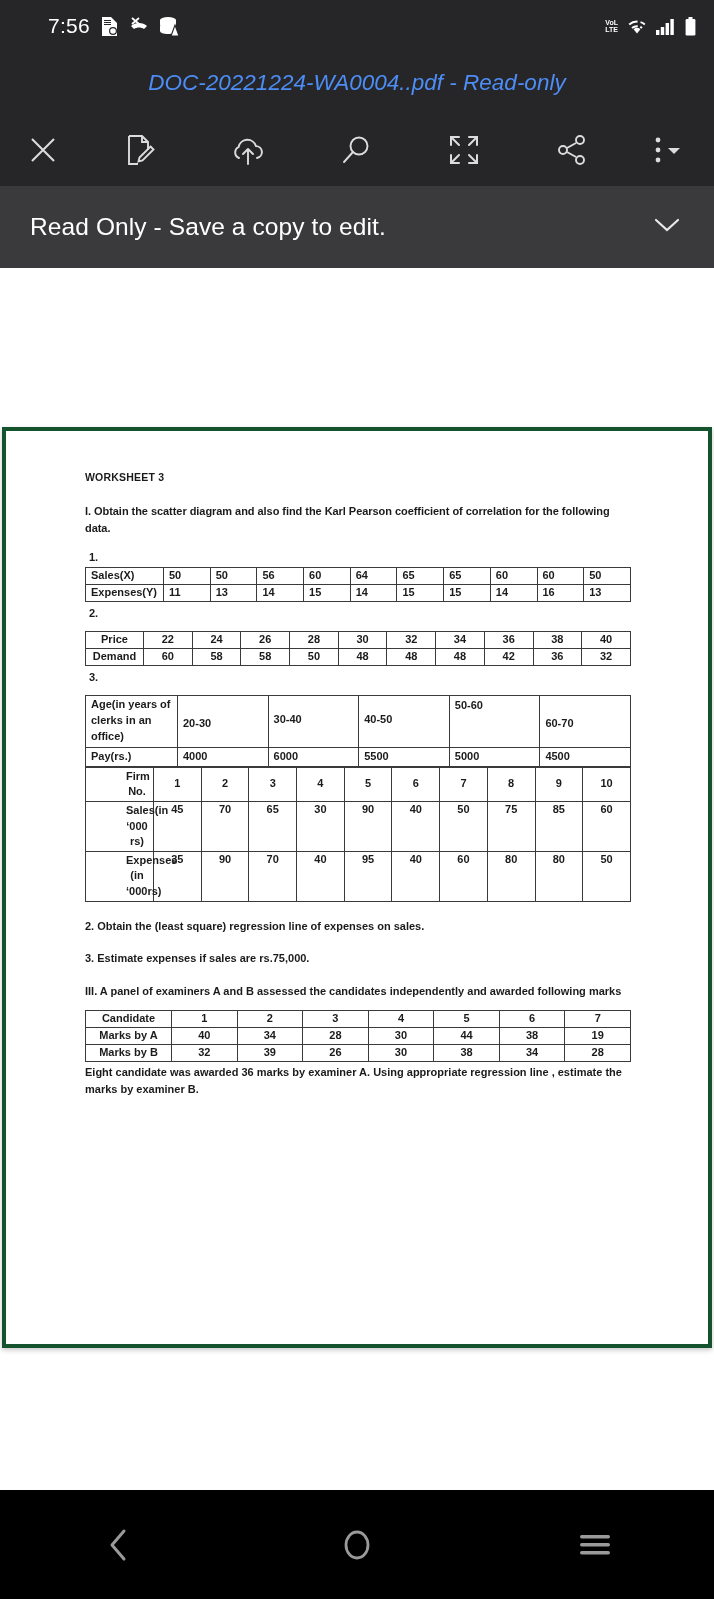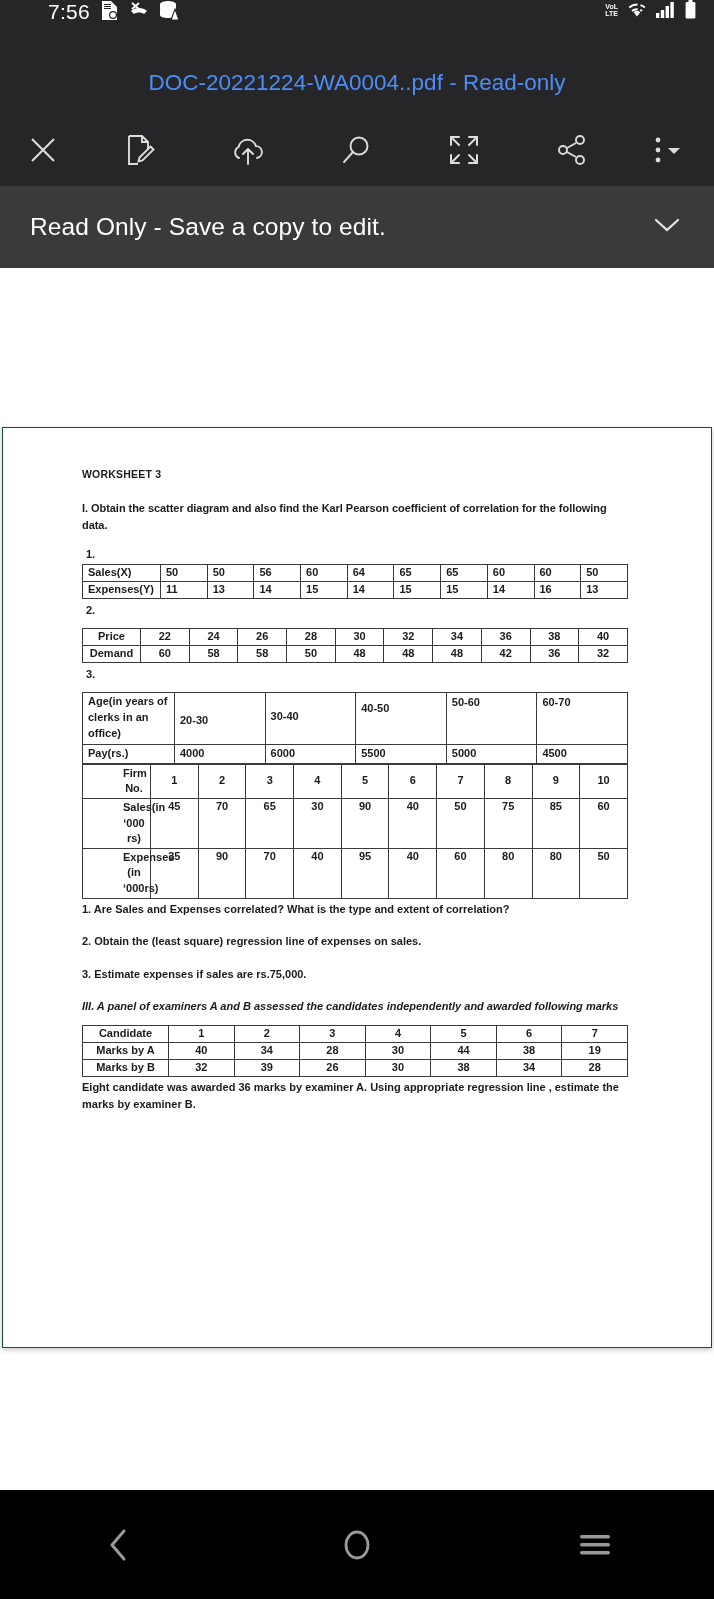--- a/index.html
+++ b/index.html
@@ -7,35 +7,35 @@
     width: 714px; height: 1599px;
     background: #ffffff;
     font-family: "Liberation Sans", sans-serif;
     overflow: hidden;
   }
   #screen { position: relative; width: 714px; height: 1599px; background: #ffffff; }
 
   
   .statusbar {
     position: absolute; top: 0; left: 0; width: 714px; height: 52px;
-    background: #262628; display: flex; align-items: flex-start;
+    background: #262628; display: flex; align-items: center;
     padding: 0 18px 0 48px; color: #ffffff;
   }
   .clock { font-size: 21px; font-weight: 500; letter-spacing: .3px; }
   .status-left-icons { display: flex; align-items: center; gap: 9px; margin-left: 10px; }
   .status-right { margin-left: auto; display: flex; align-items: center; gap: 8px; }
   .sicon { display: block; }
 
   
   .titlebar {
     position: absolute; top: 52px; left: 0; width: 714px; height: 62px;
     background: #262628; display: flex; align-items: center; justify-content: center;
   }
   .doc-title {
-    font-size: 22.5px; color: #4d8df6; font-weight: 400; white-space: nowrap;
+    font-size: 22.5px; color: #4d8df6; font-weight: 400; white-space: nowrap; font-style: italic;
   }
 
   
   .toolbar {
     position: absolute; top: 114px; left: 0; width: 714px; height: 72px;
     background: #262628; display: flex; align-items: center;
   }
   .tb-close { width: 86px; display: flex; align-items: center; justify-content: center; }
   .tb-actions { flex: 1; display: flex; align-items: center; justify-content: space-around;
                 padding-right: 4px; }
@@ -53,21 +53,21 @@
   .banner-chev { margin-left: auto; }
 
   
   .viewer {
     position: absolute; top: 268px; left: 0; width: 714px; height: 1222px;
     background: #ffffff; overflow: hidden;
   }
   .page {
     position: absolute; top: 159px; left: 2px; width: 710px; height: 921px;
     background: #ffffff;
-    border: 1px solid #14532d;
+    border: 4px solid #14532d;
     box-shadow: 0 2px 5px rgba(0,0,0,.22);
   }
   .page-inner {
     position: absolute; top: 40px; left: 79px; width: 546px;
     color: #1b1b1b;
   }
 
   
   .doc { font-family: "Liberation Sans", sans-serif; }
   .ws-title { font-size: 10.5px; font-weight: 700; letter-spacing: .2px; margin-bottom: 20px; }
@@ -321,23 +321,23 @@
           </table>
 
         <div class="numlabel">3.</div>
         <div class="sp-8"></div>
         <table class="dt t3">
           <tbody>
               <tr>
             <td class="lbl tall">Age(in years of clerks in an office)</td>
             <td class="tall" style="vertical-align:top;padding-top:21px;">20-30</td>
             <td class="tall" style="vertical-align:top;padding-top:17px;">30-40</td>
-            <td class="tall" style="vertical-align:top;padding-top:9px;">40-50</td>
+            <td class="tall" style="vertical-align:top;padding-top:17px;">40-50</td>
             <td class="tall" style="vertical-align:top;padding-top:3px;">50-60</td>
-            <td class="tall" style="vertical-align:top;padding-top:3px;">60-70</td>
+            <td class="tall" style="vertical-align:top;padding-top:21px;">60-70</td>
           </tr>
           <tr>
             <td class="lbl">Pay(rs.)</td>
             <td>4000</td>
             <td>6000</td>
             <td>5500</td>
             <td>5000</td>
             <td>4500</td>
           </tr>
         </tbody>
@@ -381,25 +381,24 @@
             <td class="h3">95</td>
             <td class="h3">40</td>
             <td class="h3">60</td>
             <td class="h3">80</td>
             <td class="h3">80</td>
             <td class="h3">50</td>
           </tr>
         </tbody>
           </table>
 
-        <div class="para-q" style="margin-top:2px;">1. Are Sales and Expenses correlated? What is the type and extent of correlation?</div>
         <div class="para-q">2. Obtain the (least square) regression line of expenses on sales.</div>
         <div class="para-q">3. Estimate expenses if sales are rs.75,000.</div>
 
-        <div class="sec-head" style="margin-top:18px;font-style:italic;">III.  A panel of examiners A and B assessed the candidates independently and awarded following marks</div>
+        <div class="sec-head" style="margin-top:18px;">III.  A panel of examiners A and B assessed the candidates independently and awarded following marks</div>
 
         <table class="dt t5">
           <tbody>
               <tr>
             <td class="lbl">Candidate</td>
             <td>1</td>
             <td>2</td>
             <td>3</td>
             <td>4</td>
             <td>5</td>

